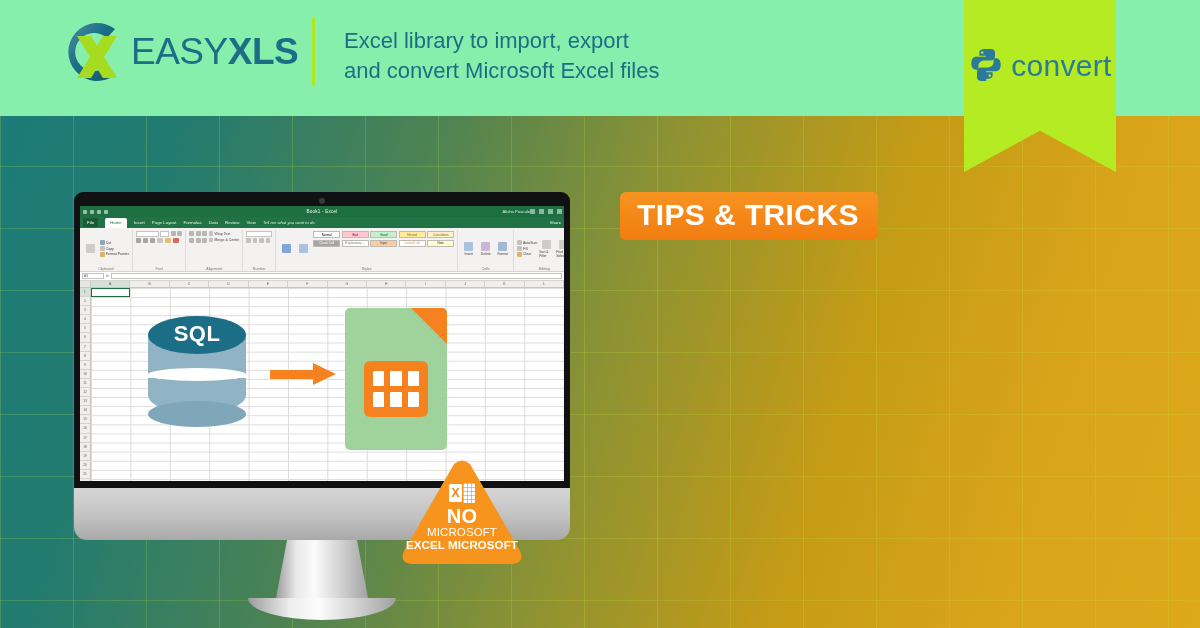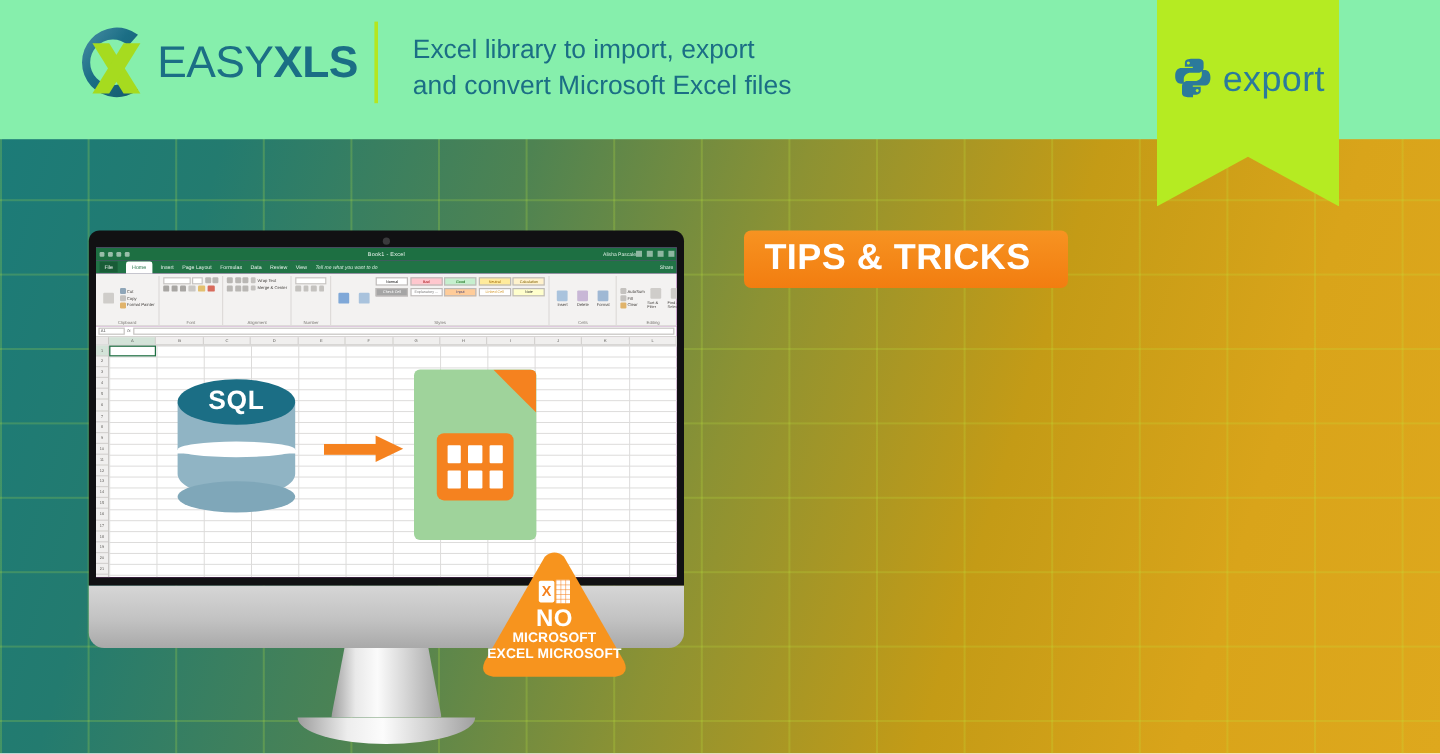--- a/index.html
+++ b/index.html
@@ -171,29 +171,29 @@
   
   .badge-tri { position:absolute; left:399px; top:457px; width:126px; height:112px; z-index:25; }
   .badge-tri svg { position:absolute; inset:0; }
   .badge-ct { position:absolute; left:0; top:26px; width:126px; text-align:center; color:#fff; }
   .xlicon { width:26px; height:20px; margin:0 auto 3px auto; position:relative; }
   .xlicon .x { position:absolute; left:0; top:1px; width:13px; height:18px; background:#fff; border-radius:1.5px; color:#F5821F; font-size:12px; font-weight:700; line-height:18px; text-align:center; }
   .xlicon .sheetgl { position:absolute; right:0; top:0; width:12px; height:20px; background:#fff; border-radius:1px;
     background-image:linear-gradient(to right,rgba(245,130,31,.55) 1px,transparent 1px),linear-gradient(to bottom,rgba(245,130,31,.55) 1px,transparent 1px);
     background-size:4px 4px; background-color:#fff; }
   .b-no { font-size:20px; font-weight:700; line-height:20px; letter-spacing:.3px; }
-  .b-ms { font-size:11.5px; font-weight:700; line-height:13px; letter-spacing:.1px; }
+  .b-ms { font-size:11.5px; font-weight:400; line-height:13px; letter-spacing:.1px; }
   .b-req { font-size:11.5px; font-weight:700; line-height:13px; letter-spacing:.1px; }
 
   
   .copy { position:absolute; left:620px; top:192px; width:520px; z-index:20; }
   .pill {
     display:inline-block; background:linear-gradient(180deg,#F79321 0%,#F27D10 100%);
     color:#fff; font-size:30px; font-weight:700; letter-spacing:.4px;
-    padding:6px 31px 8px 17px; border-radius:6px;
+    padding:6px 19px 8px 17px; border-radius:6px;
   }
   .headline {
     margin-top:22px; color:#B4E61E; font-size:65px; line-height:93px;
     font-weight:300; letter-spacing:-0.5px; white-space:pre-line;
   }
 </style>
 </head>
 <body>
 
 <div id="stage">
@@ -228,21 +228,21 @@
   </div>
 
   <div class="ribbon">
     <div class="ribbon-inner">
       <span>
         <svg width="36" height="36" viewBox="0 0 36 36">
           <path d="M17.8 3c-3.6 0-6.4.6-6.4 3.4v3.3h6.6v1H8.6c-2.9 0-5.3 1.9-5.3 6.6 0 4.5 2.1 6.4 4.9 6.4h2.3v-3.9c0-3.1 2.7-5.2 5.6-5.2h6.5c2.5 0 4.4-2 4.4-4.4V6.4C27 3.9 24.9 3 22.3 3h-4.5zm-3.5 2.2c.7 0 1.3.6 1.3 1.3 0 .7-.6 1.3-1.3 1.3-.7 0-1.3-.6-1.3-1.3 0-.7.6-1.3 1.3-1.3z" fill="#2B7A9B"></path>
           <path d="M18.2 33c3.6 0 6.4-.6 6.4-3.4v-3.3H18v-1h9.4c2.9 0 5.3-1.9 5.3-6.6 0-4.5-2.1-6.4-4.9-6.4h-2.3v3.9c0 3.1-2.7 5.2-5.6 5.2h-6.5c-2.5 0-4.4 2-4.4 4.4v5.8c0 2.5 2.1 3.4 4.7 3.4h4.5zm3.5-2.2c-.7 0-1.3-.6-1.3-1.3 0-.7.6-1.3 1.3-1.3.7 0 1.3.6 1.3 1.3 0 .7-.6 1.3-1.3 1.3z" fill="#2B7A9B"></path>
         </svg>
       </span>
-      <span class="py-word">export</span>
+      <span class="py-word">convert</span>
     </div>
   </div>
 
   <div class="monitor">
     <div class="screen-frame">
       <div class="cam"></div>
       <div class="screen">
 
         <div class="xl-title">
           <div class="xl-qat">

